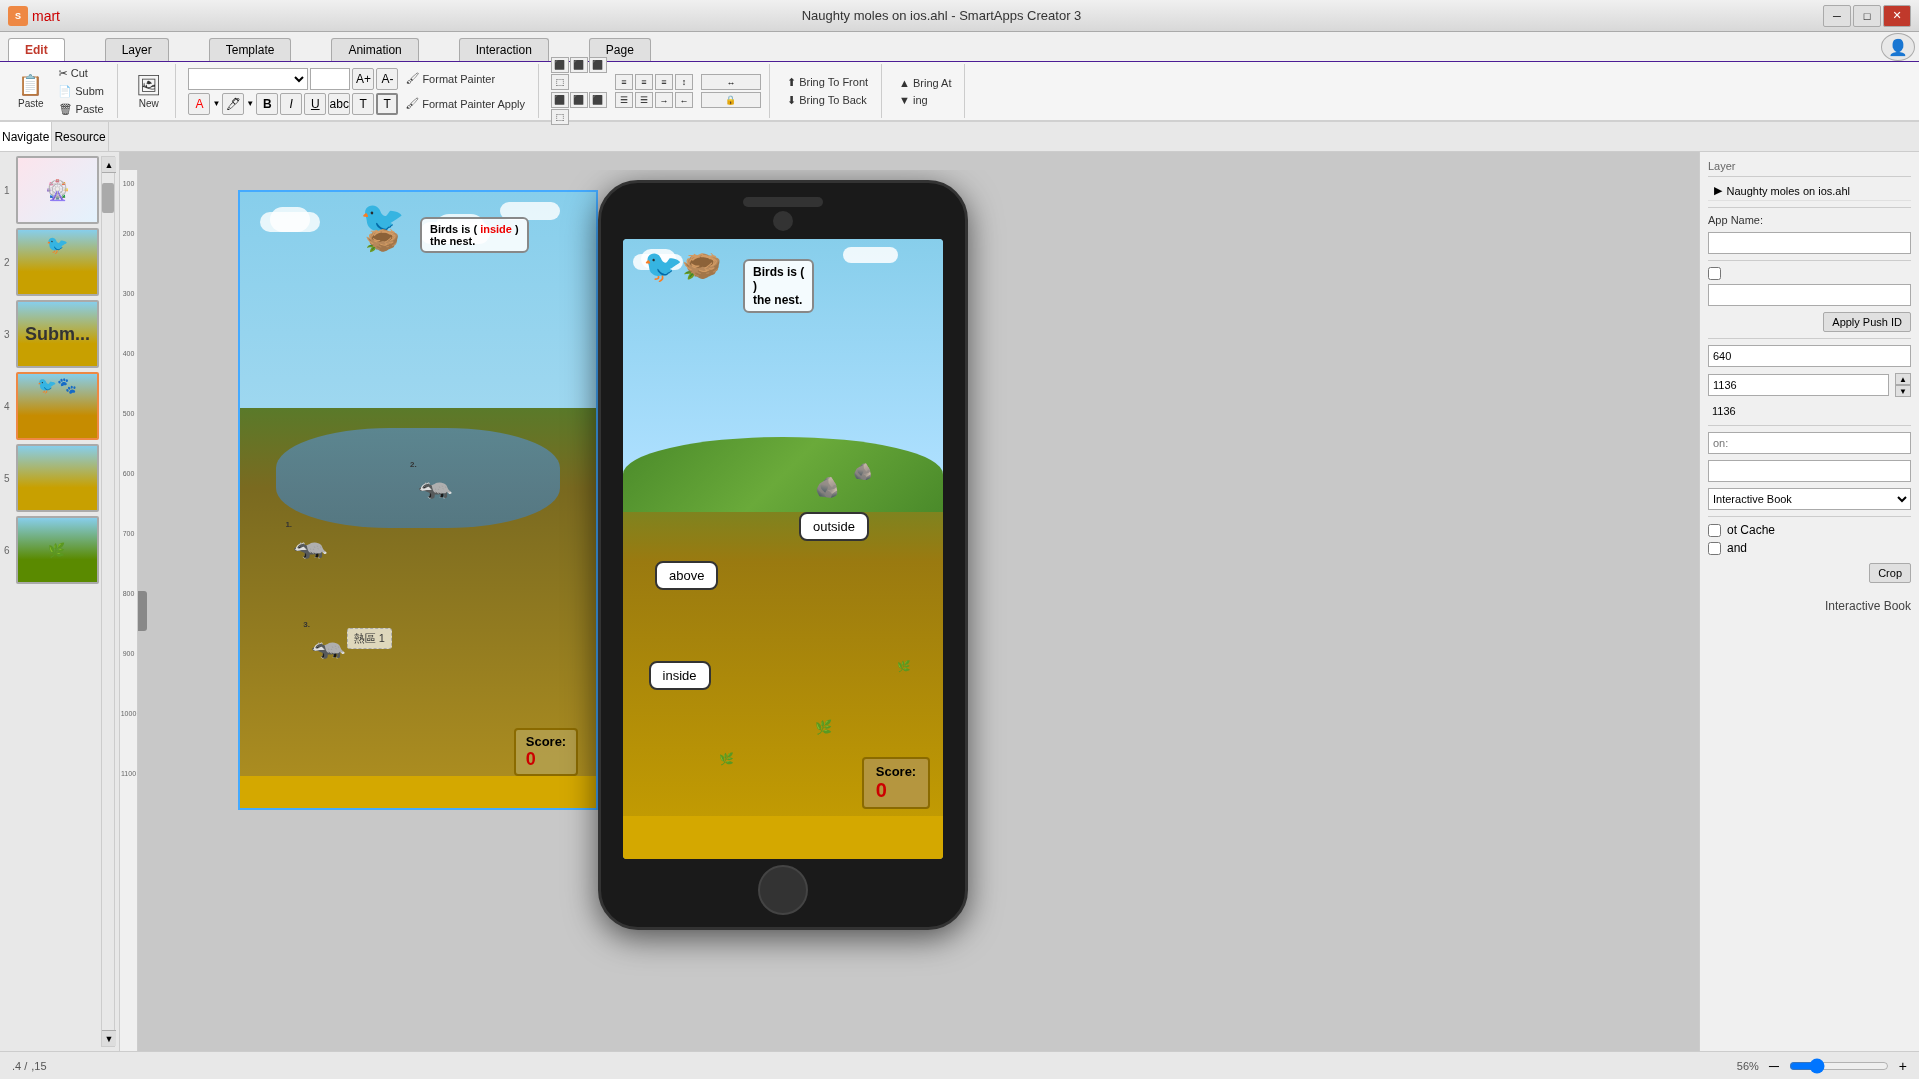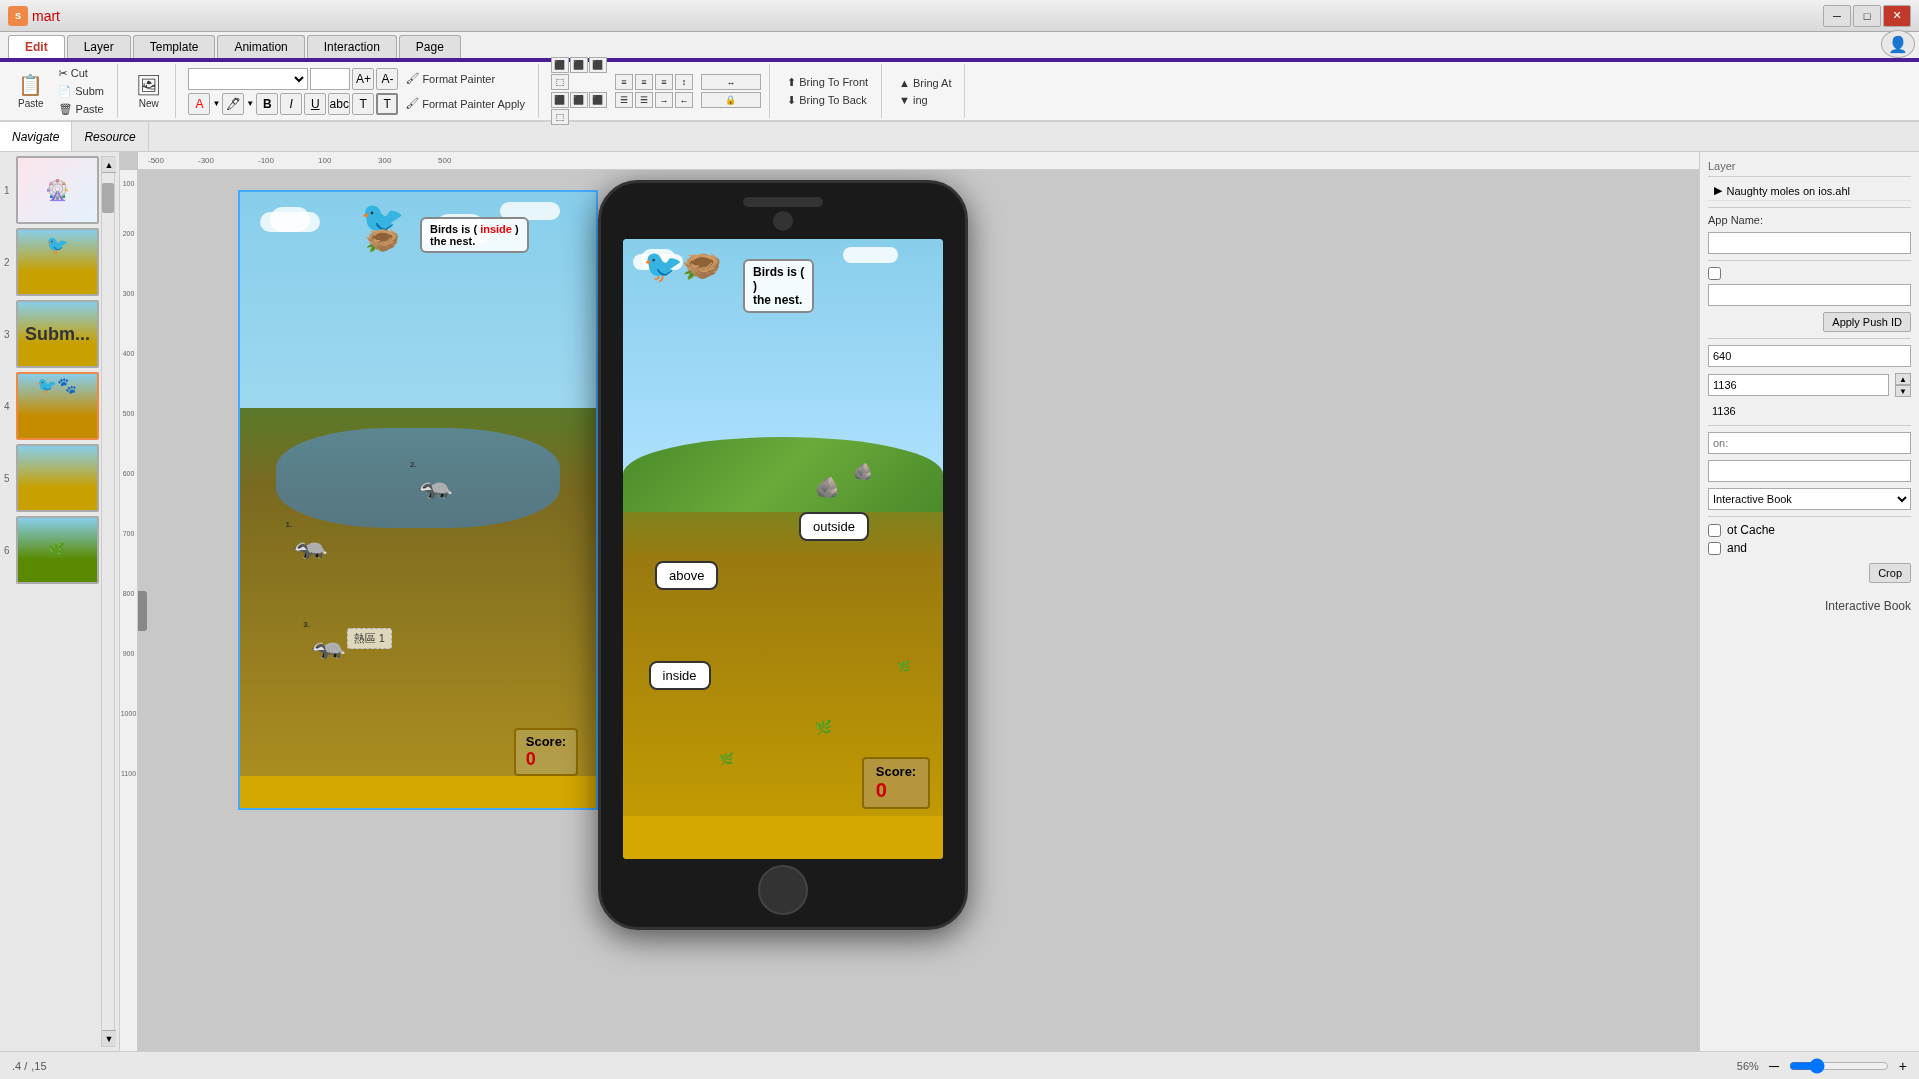--- a/index.html
+++ b/index.html
@@ -21,22 +21,23 @@
     #titlebar .win-controls { display: flex; gap: 2px; }
     #titlebar .win-btn { width: 28px; height: 22px; background: #e0e0e0; border: 1px solid #aaa; display: flex; align-items: center; justify-content: center; font-size: 11px; cursor: pointer; border-radius: 2px; }
     #titlebar .win-btn.close { background: #c0392b; color: white; }
 
     
     #tabbar {
       height: 30px;
       background: #f0f0f0;
       display: flex;
       align-items: flex-end;
-      border-bottom: 4px solid #4c1d95;
+      border-bottom: 1px solid #4c1d95;
       padding-left: 8px;
+      gap: 38px;
     }
     .tab {
       padding: 4px 16px;
       font-size: 12px;
       cursor: pointer;
       border: 1px solid #aaa;
       border-bottom: none;
       background: #e0e0e0;
       border-radius: 3px 3px 0 0;
       margin-right: 2px;
@@ -132,27 +133,26 @@
 
     
     #nav-area {
       height: 30px;
       background: #e8e8e8;
       border-bottom: 1px solid #ccc;
       display: flex;
       align-items: stretch;
     }
     .nav-tab {
-      padding: 0 12px;
+      padding: 0 2px;
       font-size: 12px;
       cursor: pointer;
       border-right: 1px solid #ccc;
       display: flex;
       align-items: center;
-      font-style: italic;
     }
     .nav-tab.active { background: white; }
 
     
     #main-layout {
       display: flex;
       height: calc(1079px - 32px - 30px - 60px - 30px - 28px);
     }
 
     
@@ -423,20 +423,21 @@
 </head>
 <body>
 
 <div id="titlebar">
   <div class="logo">
     <div class="logo-icon">
       <span>S</span>
     </div>
     <span style="font-size:14px; color:#c00;">mart</span>
   </div>
+  <span class="title">Naughty moles on ios.ahl - SmartApps Creator 3</span>
   <div class="win-controls">
     <div class="win-btn">─</div>
     <div class="win-btn">□</div>
     <div class="win-btn close">✕</div>
   </div>
 </div>
 
 <div id="tabbar">
   <div class="tab active">Edit</div>
   <div class="tab">Layer</div>
@@ -633,28 +634,20 @@
         <span style="font-size:10px;color:#666;min-width:10px;">6</span>
         <div class="slide-thumb slide-thumb-6" style="width:96px;height:68px;">
           <div style="width:100%;height:100%;background:linear-gradient(180deg,#87ceeb 0%,#5a8a00 65%);display:flex;align-items:center;justify-content:center;font-size:14px;">🌿</div>
         </div>
       </div>
     </div>
   </div>
 
   <div id="canvas-area">
 
-    <div id="ruler-h">
-      <span style="position:absolute;left:10px;" class="ruler-mark">-500</span>
-      <span style="position:absolute;left:60px;" class="ruler-mark">-300</span>
-      <span style="position:absolute;left:120px;" class="ruler-mark">-100</span>
-      <span style="position:absolute;left:180px;" class="ruler-mark">100</span>
-      <span style="position:absolute;left:240px;" class="ruler-mark">300</span>
-      <span style="position:absolute;left:300px;" class="ruler-mark">500</span>
-    </div>
 
     <div id="ruler-v">
       <span style="position:absolute;top:10px;font-size:7px;" class="ruler-mark">100</span>
       <span style="position:absolute;top:60px;font-size:7px;" class="ruler-mark">200</span>
       <span style="position:absolute;top:120px;font-size:7px;" class="ruler-mark">300</span>
       <span style="position:absolute;top:180px;font-size:7px;" class="ruler-mark">400</span>
       <span style="position:absolute;top:240px;font-size:7px;" class="ruler-mark">500</span>
       <span style="position:absolute;top:300px;font-size:7px;" class="ruler-mark">600</span>
       <span style="position:absolute;top:360px;font-size:7px;" class="ruler-mark">700</span>
       <span style="position:absolute;top:420px;font-size:7px;" class="ruler-mark">800</span>

